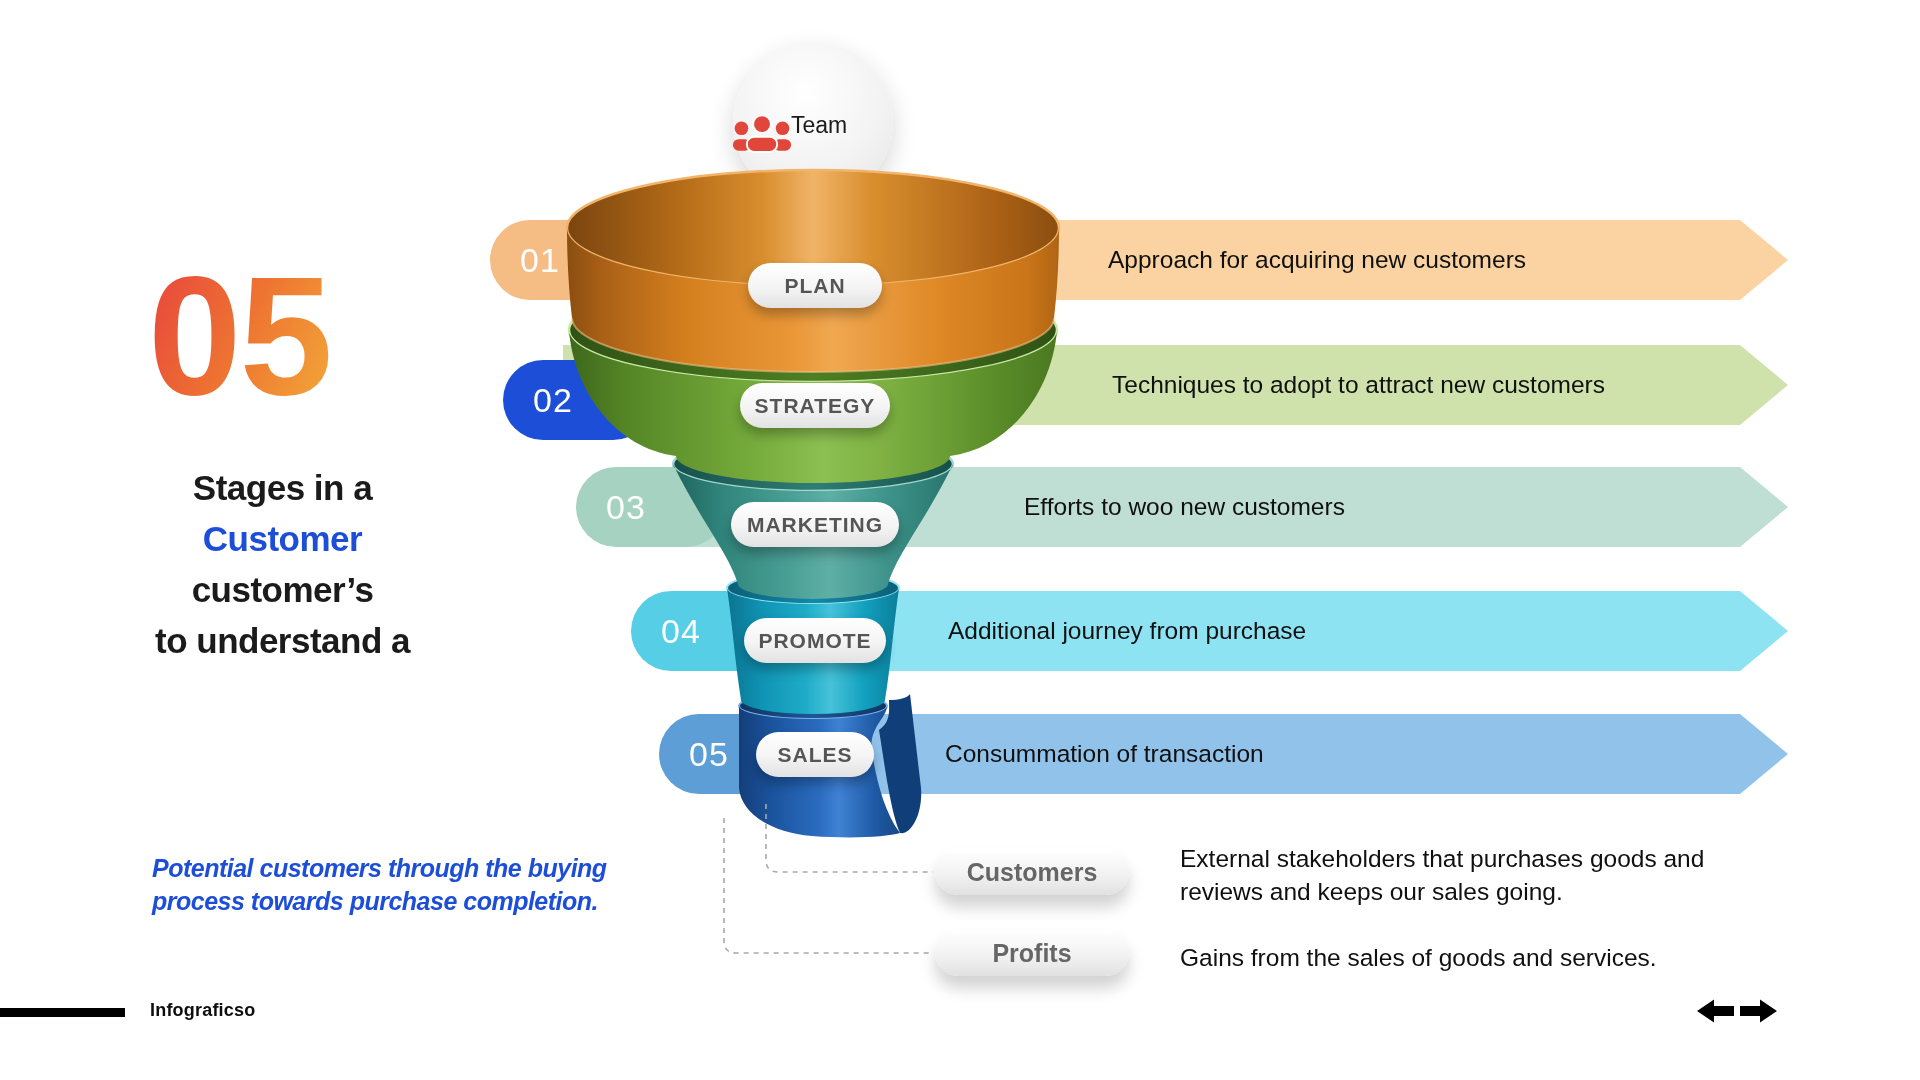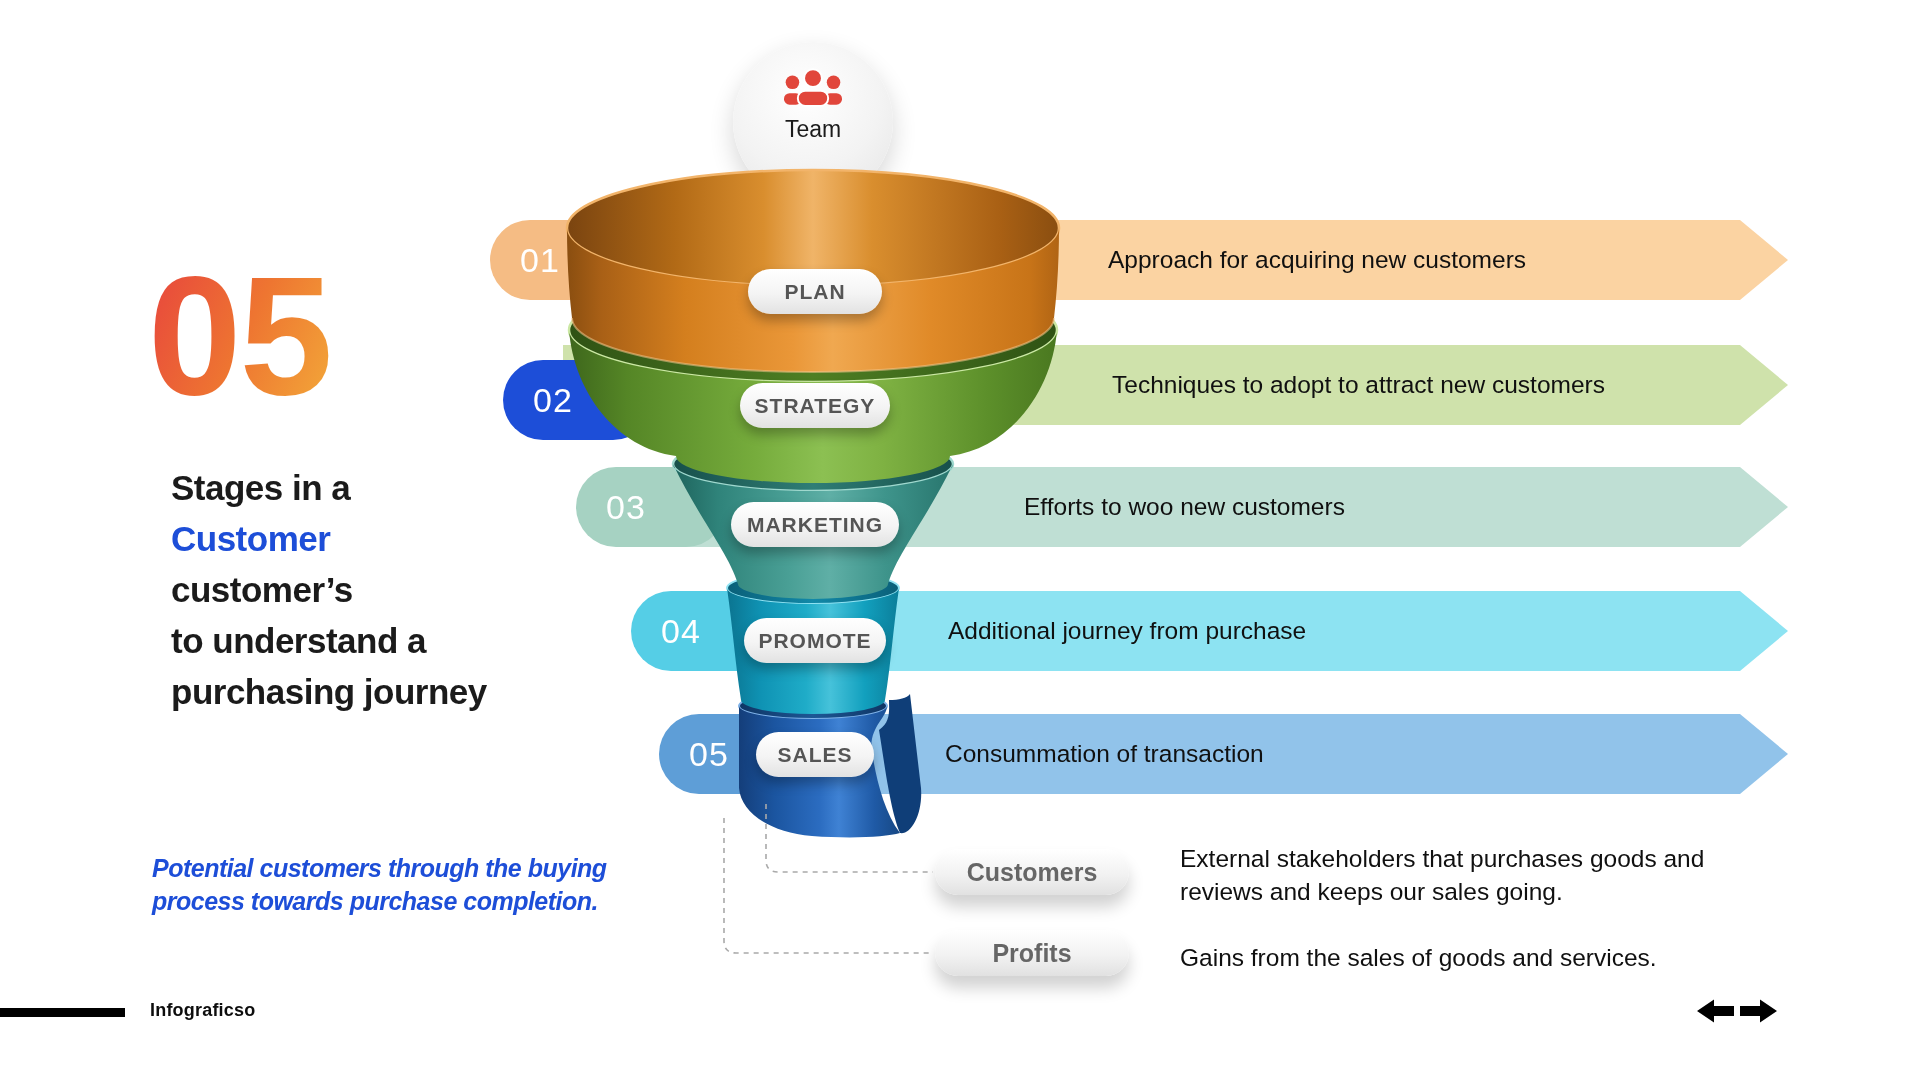--- a/index.html
+++ b/index.html
@@ -4,41 +4,41 @@
 <style>
   html,body{margin:0;padding:0;}
   body{width:1920px;height:1080px;position:relative;overflow:hidden;background:#ffffff;
        font-family:"Liberation Sans", sans-serif;}
   .abs{position:absolute;}
 
   
   .big-number{left:148px;top:252px;font-size:168px;font-weight:bold;line-height:1;
     background:linear-gradient(115deg,#e84a3c 8%,#ee7531 52%,#f2a238 92%);
     -webkit-background-clip:text;background-clip:text;color:transparent;letter-spacing:-2px;}
-  .headline{left:171px;top:462px;font-size:35px;font-weight:bold;color:#1b1b1b;line-height:51px;letter-spacing:-0.5px;}
+  .headline{left:155px;top:462px;font-size:35px;font-weight:bold;color:#1b1b1b;line-height:51px;letter-spacing:-0.5px;text-align:center;}
   .headline .accent{}
   .subtitle{left:152px;top:852px;width:470px;font-size:25px;font-weight:bold;font-style:italic;
     color:#1d4ed8;line-height:33px;letter-spacing:-0.5px;}
 
   
   .cap{position:absolute;width:150px;height:80px;border-radius:40px;display:flex;align-items:center;
     padding-left:30px;box-sizing:border-box;color:#fff;font-size:34px;font-weight:normal;letter-spacing:1px;}
   .banner{position:absolute;height:80px;
     clip-path:polygon(0 0, calc(100% - 48px) 0, 100% 50%, calc(100% - 48px) 100%, 0 100%);}
   .banner-text{position:absolute;height:80px;line-height:80px;font-size:24.5px;color:#101010;white-space:nowrap;}
 
   
   .stage-pill{position:absolute;height:45px;border-radius:23px;display:flex;align-items:center;justify-content:center;
     background:linear-gradient(180deg,#ffffff 0%,#f4f4f4 55%,#e2e2e2 100%);
     box-shadow:0 7px 12px rgba(0,0,0,0.28);color:#555;font-size:21px;font-weight:bold;letter-spacing:1px;}
 
   
   .team-badge{left:733px;top:42px;width:160px;height:160px;border-radius:50%;
     background:radial-gradient(circle at 45% 32%,#ffffff 0%,#f3f3f3 55%,#e3e3e3 100%);
-    box-shadow:0 10px 24px rgba(0,0,0,0.16);display:flex;flex-direction:column;align-items:center;}
+    box-shadow:0 10px 24px rgba(0,0,0,0.16);display:flex;flex-direction:row;align-items:center;}
   .team-icon{margin-top:26px;}
   .team-label{margin-top:6px;font-size:23px;color:#1b1b1b;}
 
   
   .outcome-pill{position:absolute;left:935px;width:194px;height:46px;border-radius:23px;
     background:linear-gradient(180deg,#ffffff 0%,#f2f2f2 55%,#e1e1e1 100%);
     box-shadow:0 12px 16px rgba(0,0,0,0.18);display:flex;align-items:center;justify-content:center;
     font-size:25px;font-weight:bold;color:#666;}
   .outcome-text{position:absolute;left:1180px;font-size:24.5px;color:#101010;line-height:33px;width:580px;}
 
@@ -51,21 +51,20 @@
 </head>
 <body>
 
 <div class="abs big-number">05</div>
 
 <div class="abs headline">
   <div>Stages in a</div>
   <div class="accent" style="color: #1d4ed8;">Customer</div>
   <div>customer’s</div>
   <div>to understand a</div>
-  <div>purchasing journey</div>
 </div>
 
 <div class="abs subtitle">Potential customers through the buying process towards purchase completion.</div>
 
 <div>
   <div class="banner" style="left: 550px; top: 220px; width: 1238px; background: rgb(251, 211, 162);"></div>
   <div class="cap" style="left: 490px; top: 220px; background: rgb(245, 188, 132);">
     <span>01</span>
   </div>
   <div class="banner-text" style="left:1108px;top:220px;">Approach for acquiring new customers</div>
@@ -219,21 +218,21 @@
     <path d="M 567,228 C 567,262 569,292 572,318 A 241 54 0 0 0 1054,318 C 1057,292 1059,262 1059,228 A 246 58 0 0 1 567,228 Z" fill="url(#g1)"></path>
     <path d="M 572,318 A 241 54 0 0 0 1054,318" fill="none" stroke="#f5c890" stroke-width="2" opacity="0.55"></path>
   </g>
 
   <g fill="none" stroke="#a9a9a9" stroke-width="1.6" stroke-dasharray="5 5">
     <path d="M 766,804 L 766,860 Q 766,872 778,872 L 933,872"></path>
     <path d="M 724,818 L 724,941 Q 724,953 736,953 L 933,953"></path>
   </g>
 </svg>
 
-<div class="stage-pill" style="left:748px;top:269px;width:134px;">PLAN</div>
+<div class="stage-pill" style="left:748px;top:263px;width:134px;">PLAN</div>
 <div class="stage-pill" style="left:740px;top:383px;width:150px;">STRATEGY</div>
 <div class="stage-pill" style="left:731px;top:502px;width:168px;">MARKETING</div>
 <div class="stage-pill" style="left:744px;top:618px;width:142px;">PROMOTE</div>
 <div class="stage-pill" style="left:756px;top:732px;width:118px;">SALES</div>
 
 <div class="outcome-pill" style="top:849px;">Customers</div>
 <div class="outcome-text" style="top:842px;">External stakeholders that purchases goods and reviews and keeps our sales going.</div>
 <div class="outcome-pill" style="top:930px;">Profits</div>
 <div class="outcome-text" style="top:941px;">Gains from the sales of goods and services.</div>
 

